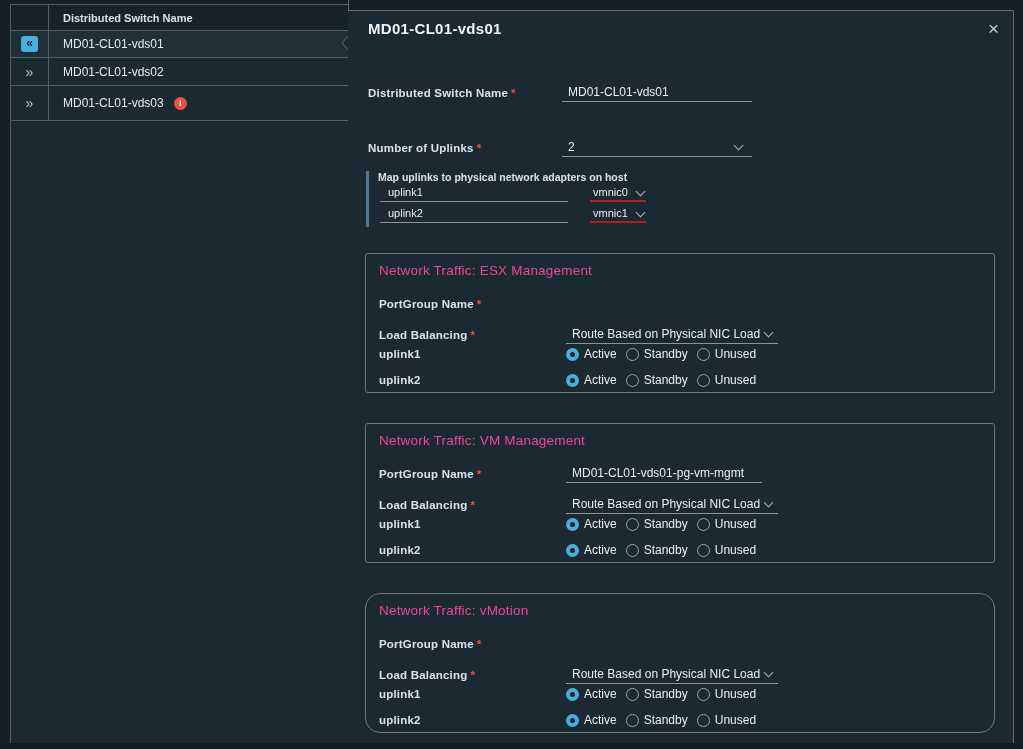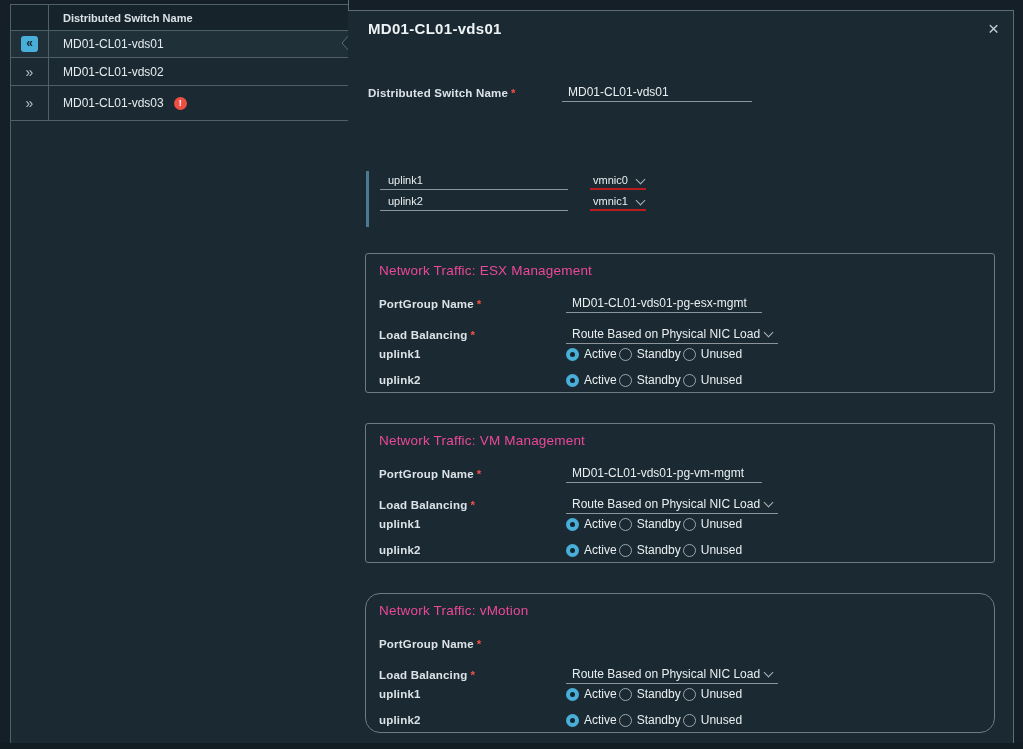--- a/index.html
+++ b/index.html
@@ -94,21 +94,21 @@
   .fs {
     position:absolute; left:17px; width:630px; height:140px;
     border:1px solid #6f7b82; border-radius:3px; background:#1b2a32;
   }
   .fs1 { top:242px; } .fs2 { top:412px; } .fs3 { top:582px;border-radius:15px; }
   .fs-title { position:absolute; left:13px; top:9px; font-size:13.5px; color:#ec4899; letter-spacing:.2px; }
   .fs-row { position:absolute; left:13px; right:13px; height:20px; }
   .fs-r1 { top:40px; } .fs-r2 { top:71px; } .fs-r3 { top:90px; } .fs-r4 { top:116px; }
   .fs .u-input { left:187px; width:196px; }
   .fs .sel { width:212px; }
-  .radio-group { position:absolute; left:187px; top:0; display:flex; gap:2px; align-items:center; height:20px;justify-content:flex-end; }
+  .radio-group { position:absolute; left:187px; top:0; display:flex; gap:9px; align-items:center; height:20px;justify-content:flex-end; }
   .radio-opt { display:flex; align-items:center; gap:5px; font-size:12px; color:#e9eef1; cursor:pointer; }
   .radio { width:13px; height:13px; border-radius:50%; border:1px solid #9aa6ad; position:relative; flex:none; }
   .radio.on { border:none; background:#49afd9; }
   .radio.on::after {
     content:""; position:absolute; left:4px; top:4px; width:5px; height:5px;
     border-radius:50%; background:#12242e;
   }
   .bottom-strip { position:absolute; left:0; bottom:0; width:100%; height:6px; background:#121c23; }
 </style>
 </head>
@@ -161,37 +161,41 @@
   <div class="panel">
     <div class="panel-title">MD01-CL01-vds01</div>
     <div class="close-btn">×</div>
 
     <div class="prow row-dsn">
       <span class="flabel"><span>Distributed Switch Name</span><span class="req">*</span></span>
       <div class="u-input">MD01-CL01-vds01</div>
     </div>
 
 
+    <div class="prow row-upl">
+      <span class="flabel"><span>Number of Uplinks</span><span class="req">*</span></span>
+      <div class="u-input"><span>2</span><span class="chev" style="right:10px; top:4px;"></span></div>
+    </div>
 
     <div class="map-block">
+      <div class="map-head">Map uplinks to physical network adapters on host</div>
       <div class="map-row">
         <div class="map-uplink">uplink1</div>
         <div class="map-nic"><span>vmnic0</span><span class="chev" style="right:2px; top:3px;"></span></div>
       </div>
       <div class="map-row">
         <div class="map-uplink">uplink2</div>
         <div class="map-nic"><span>vmnic1</span><span class="chev" style="right:2px; top:3px;"></span></div>
       </div>
     </div>
 
     <div class="fs fs1">
       <div class="fs-title">Network Traffic: ESX Management</div>
       <div class="fs-row fs-r1">
         <span class="flabel"><span>PortGroup Name</span><span class="req">*</span></span>
-        <div class="u-input">MD01-CL01-vds01-pg-esx-mgmt</div>
       </div>
       <div class="fs-row fs-r2">
         <span class="flabel"><span>Load Balancing</span><span class="req">*</span></span>
         <div class="u-input sel"><span>Route Based on Physical NIC Load</span><span class="chev" style="right:6px; top:4px;"></span></div>
       </div>
       <div class="fs-row fs-r3">
         <span class="flabel">uplink1</span>
         <div class="radio-group">
           <span class="radio-opt">
               <span class="radio on"></span>

